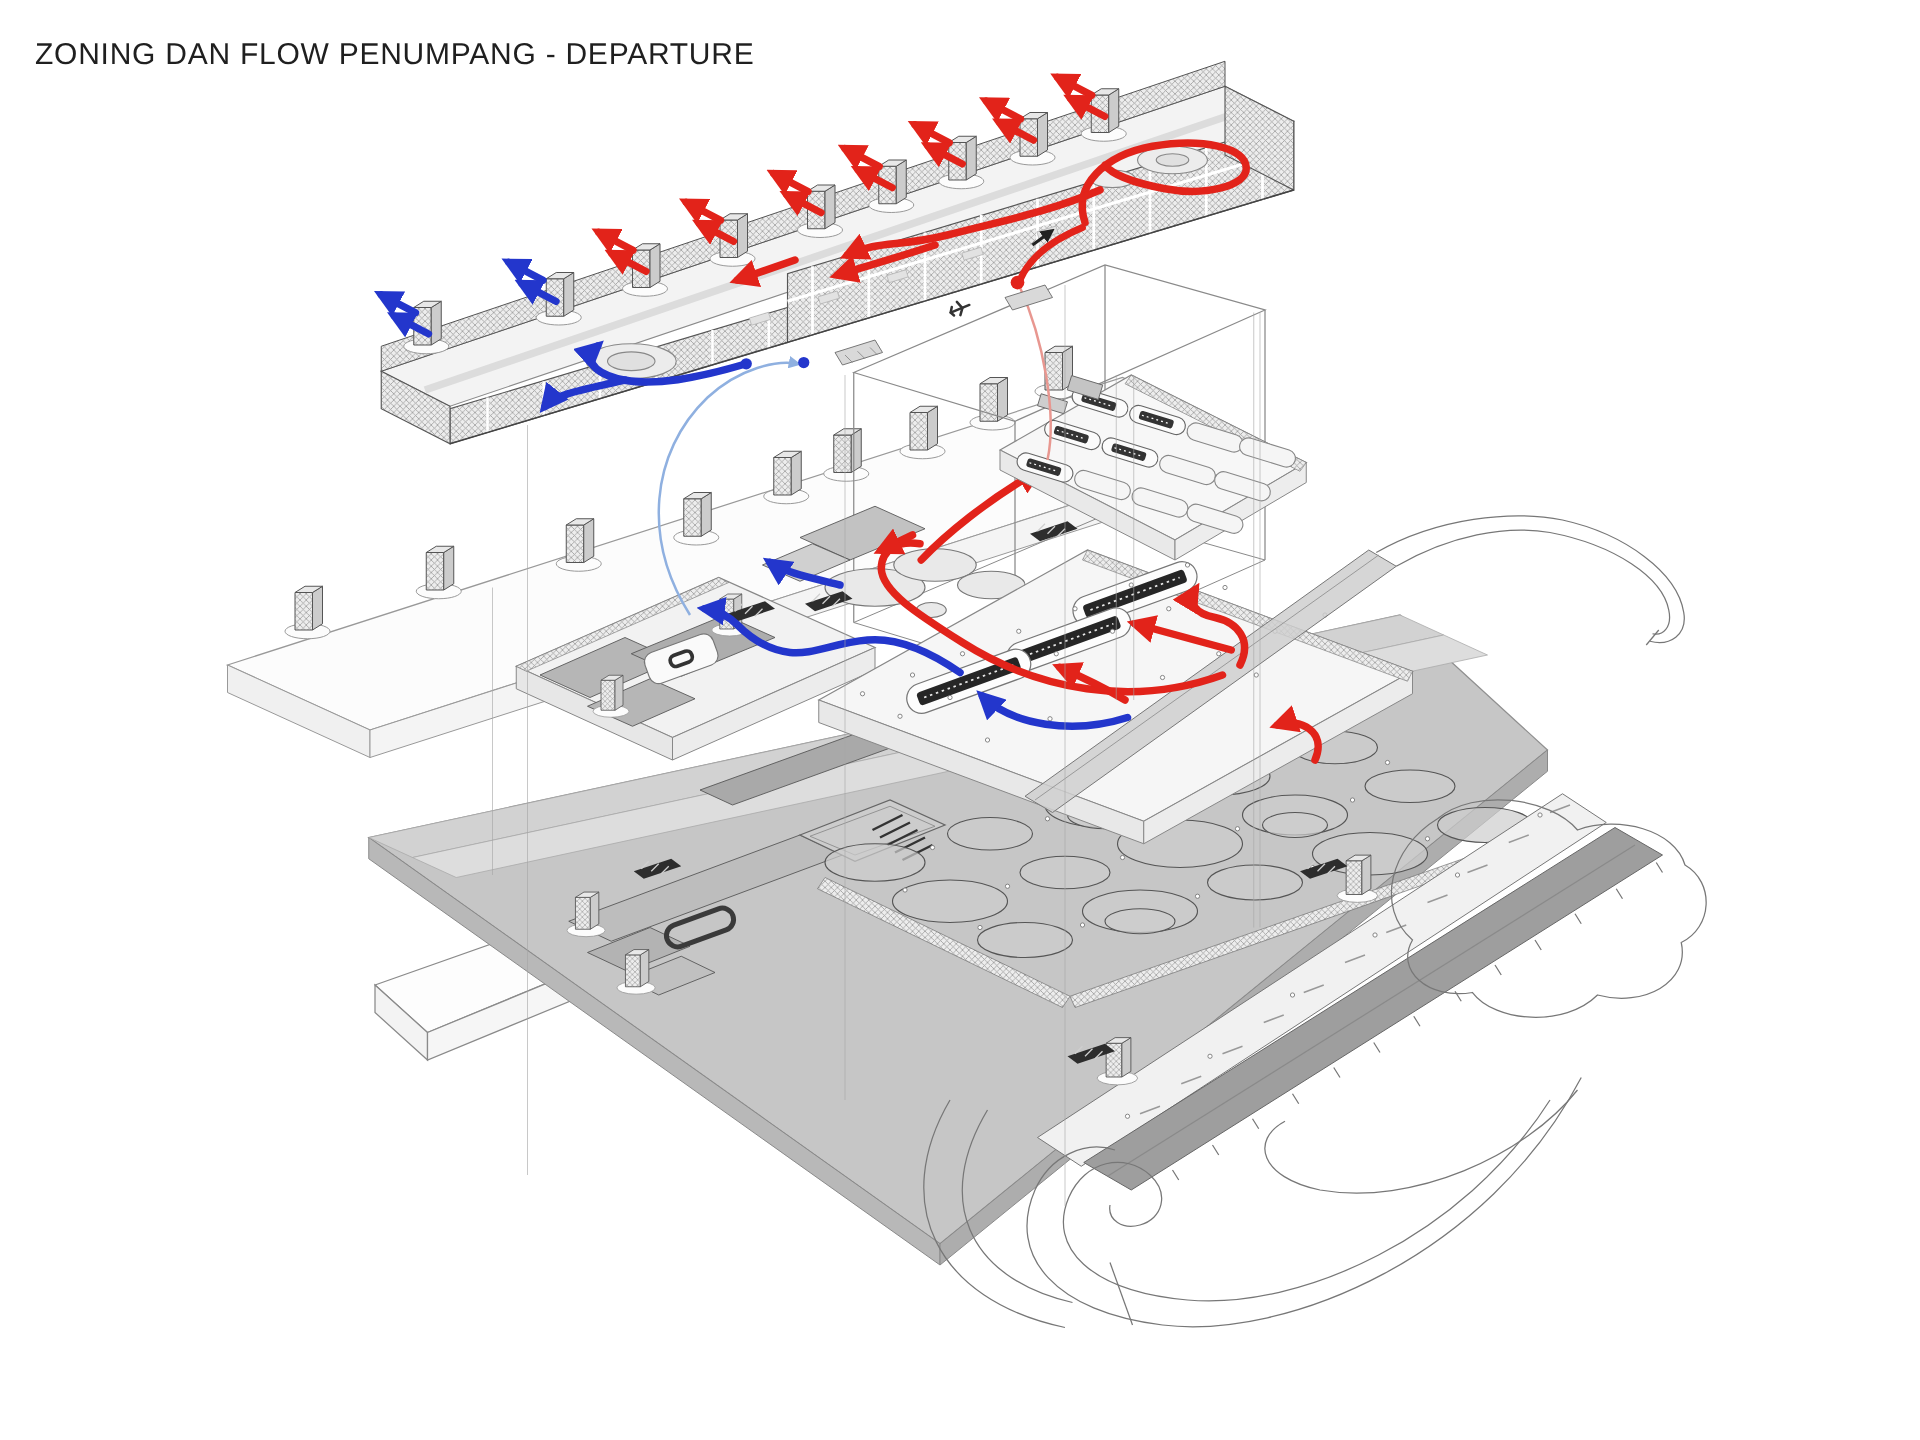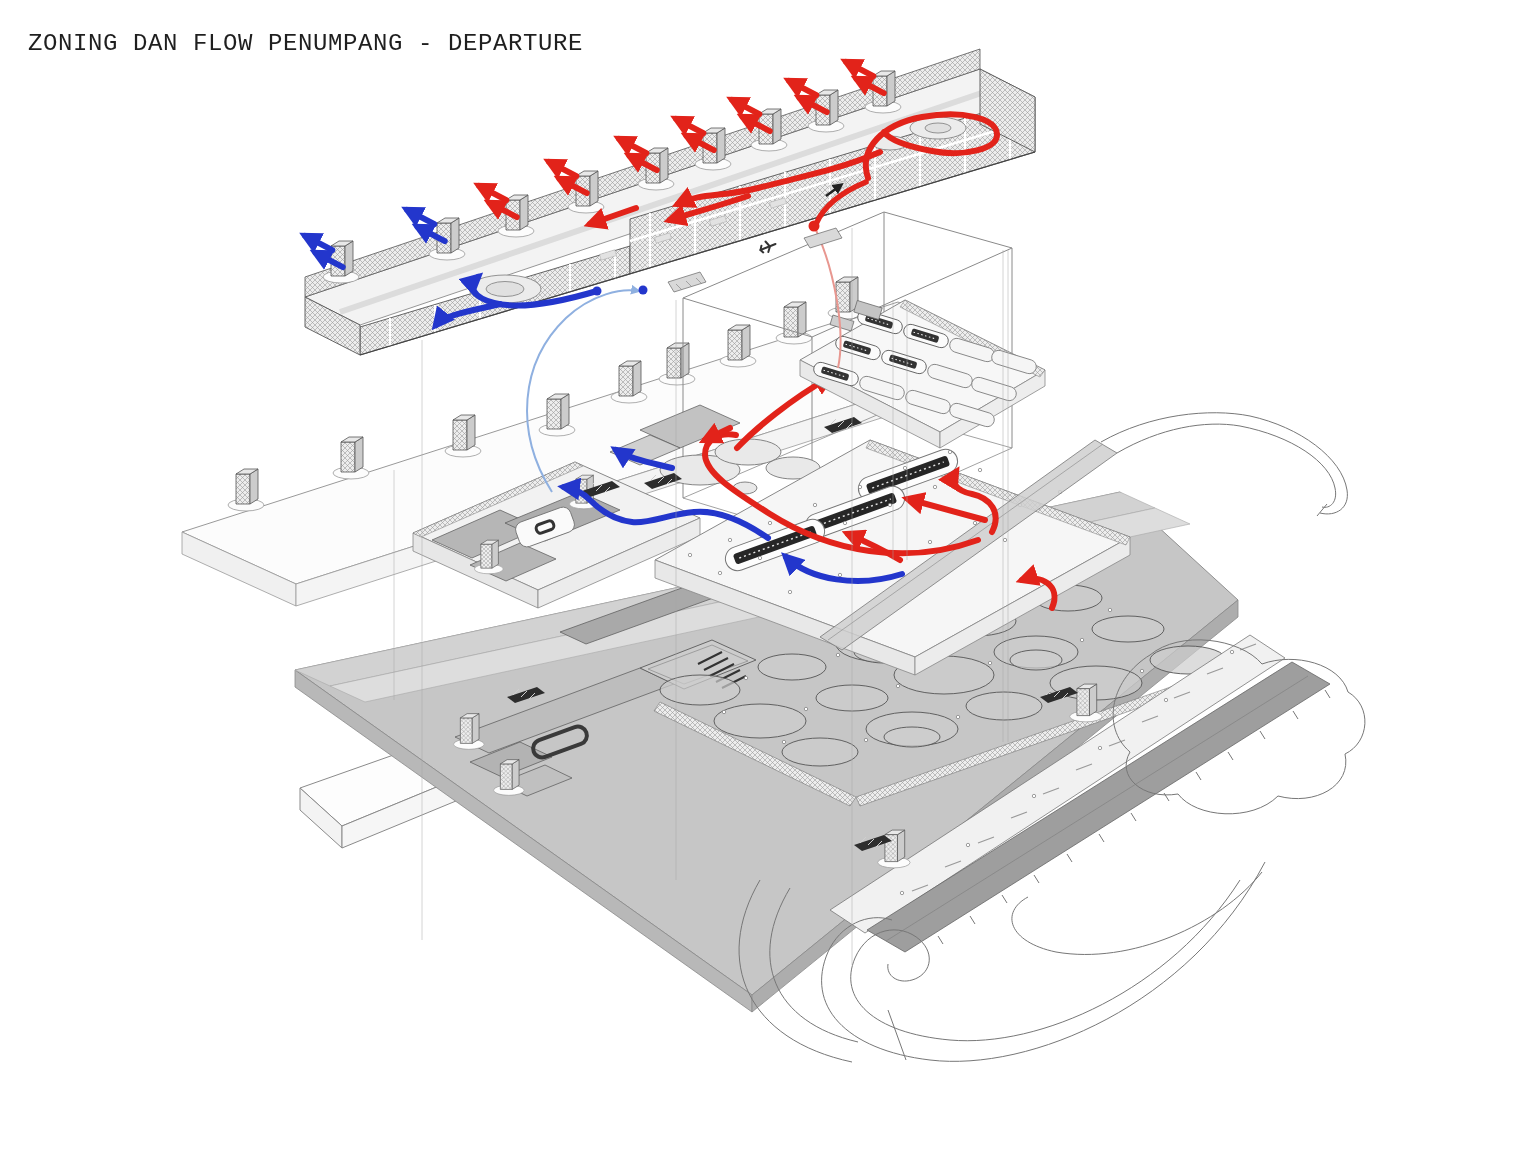--- a/index.html
+++ b/index.html
@@ -1,19 +1,19 @@
 <!DOCTYPE html>
 <html><head>
 <meta charset="utf-8">
 <style>
   html,body{margin:0;padding:0;background:#ffffff;}
   .stage{position:relative;width:1536px;height:1152px;background:#ffffff;overflow:hidden;
          font-family:"Liberation Sans", sans-serif;}
   .title{position:absolute;left:28px;top:30px;font-size:24px;font-weight:400;
-         letter-spacing:.6px;color:#1f1f1f;white-space:nowrap;font-family:Liberation Mono, monospace;}
+         letter-spacing:.6px;color:#1f1f1f;white-space:nowrap;}
   svg{position:absolute;left:0;top:0;}
 </style>
 </head>
 <body>
 
 <div class="stage">
   <div class="title">ZONING DAN FLOW PENUMPANG - DEPARTURE</div>
 
   <svg width="1536" height="1152" viewBox="0 0 1536 1152">
     <defs>

